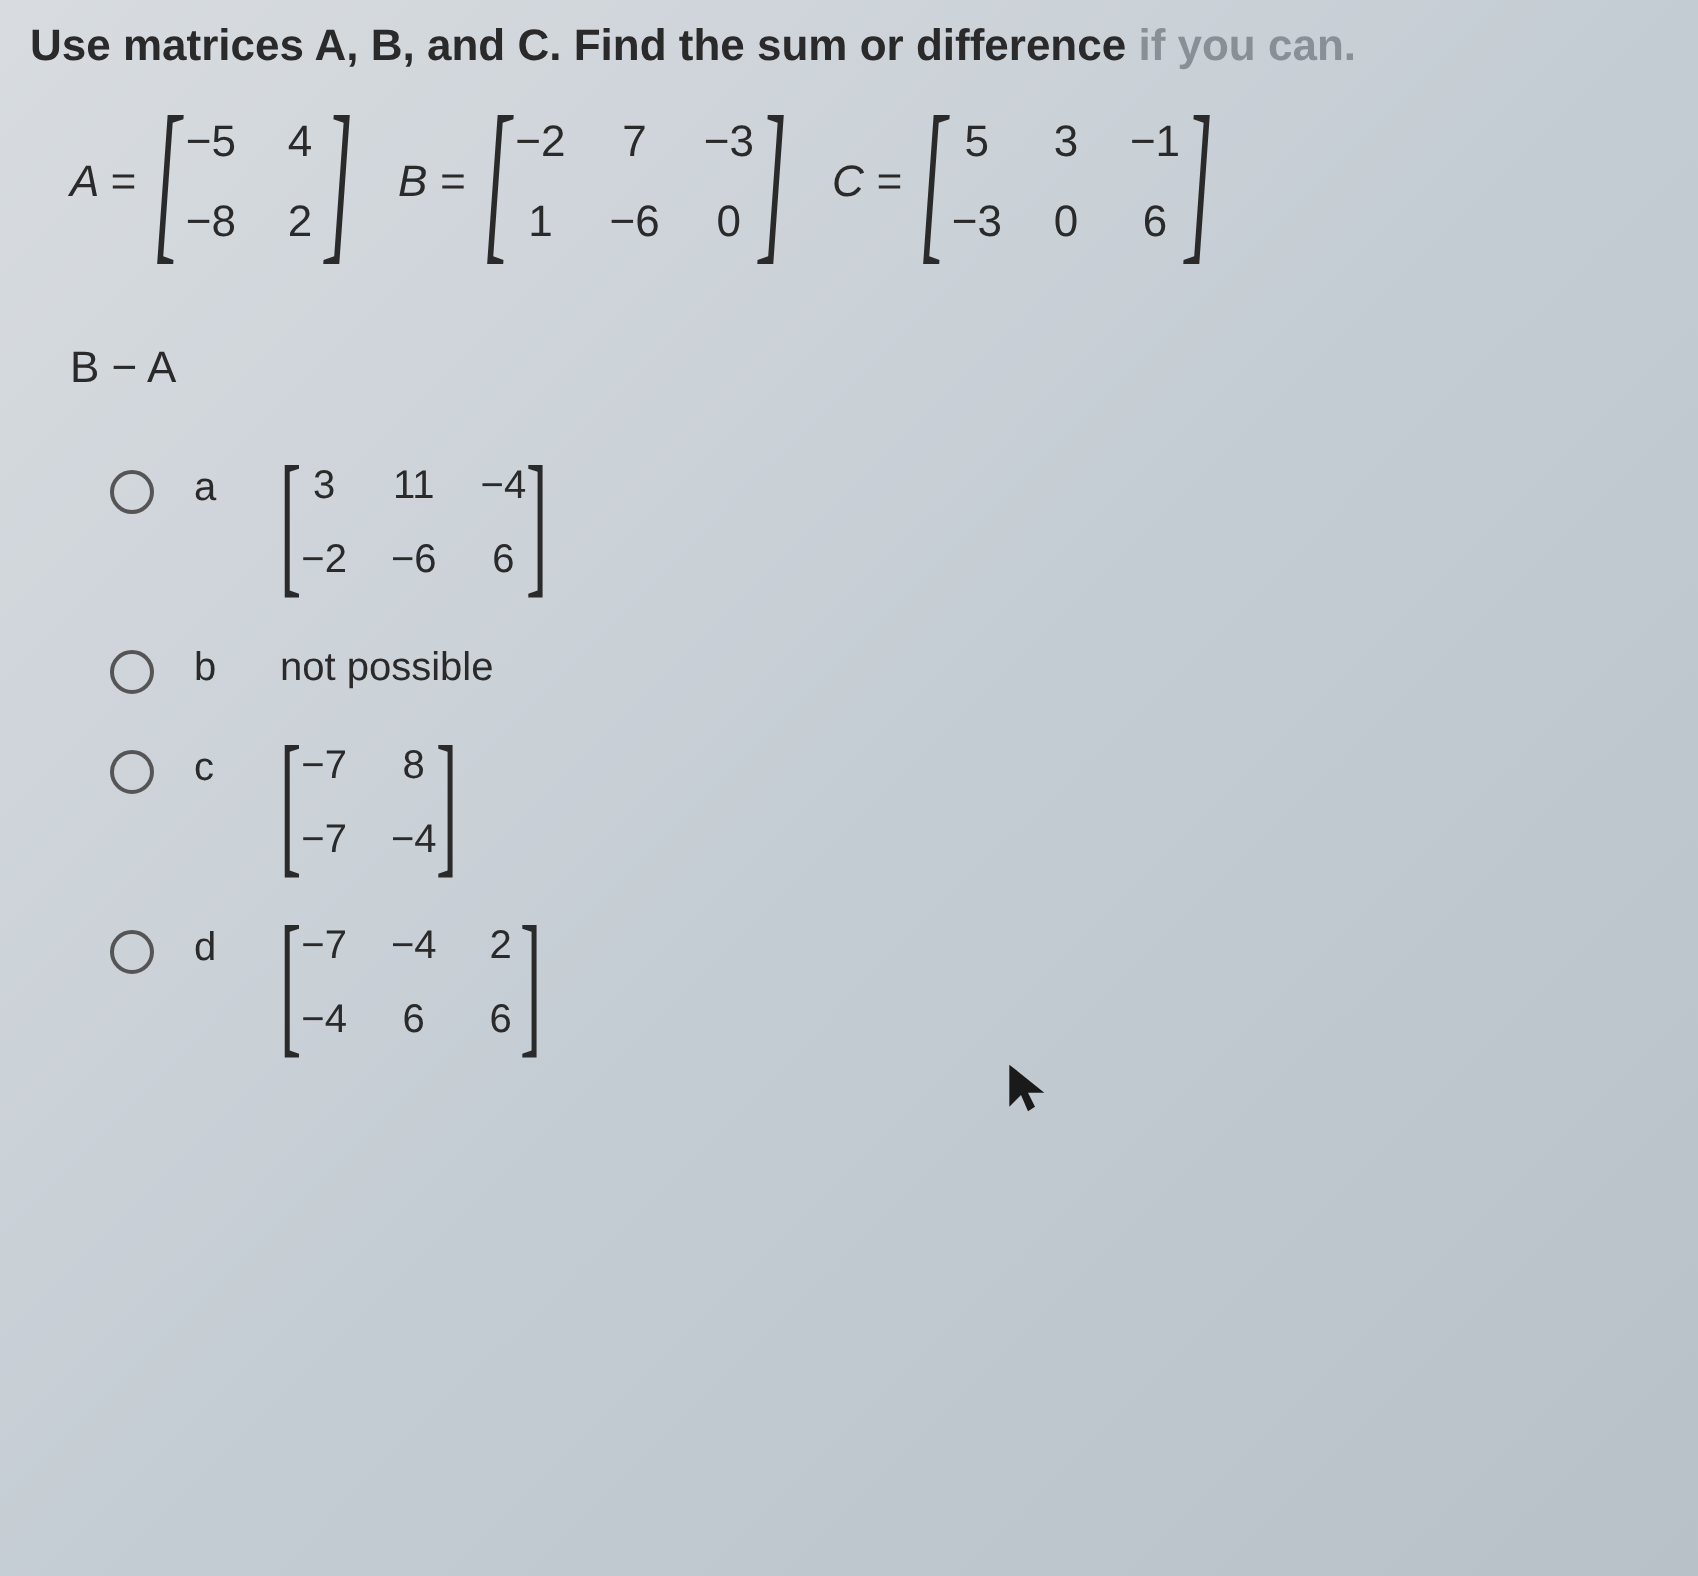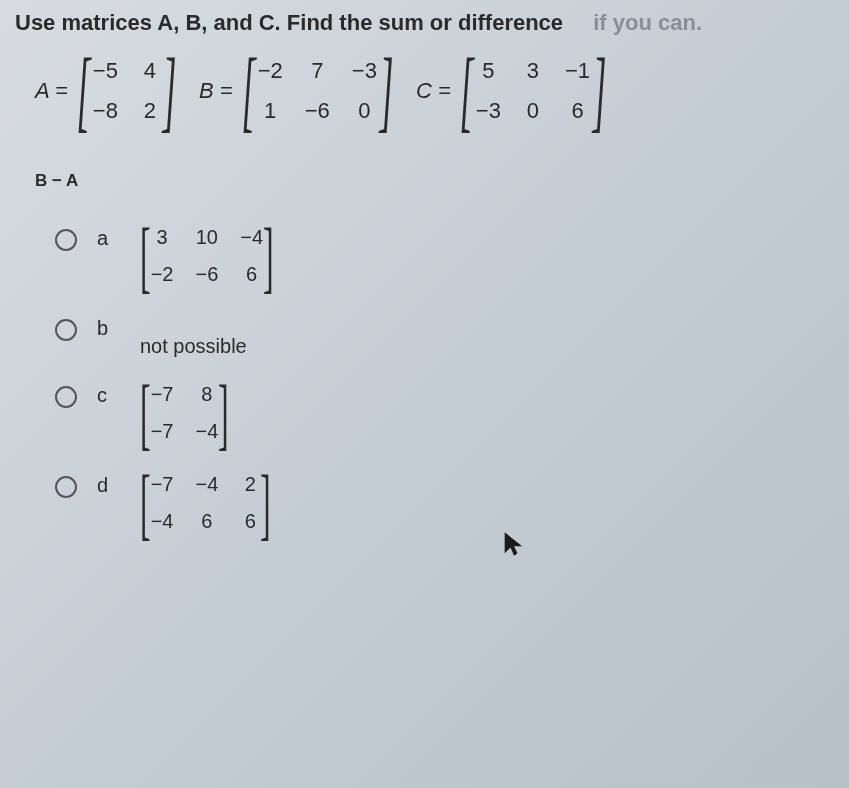--- a/index.html
+++ b/index.html
@@ -13,21 +13,20 @@
     color: #2a2a2a;
     position: relative;
   }
   .instruction {
     font-size: 22px;
     font-weight: bold;
     margin-bottom: 15px;
   }
   .instruction .faded {
     color: #888f96;
-    margin-left: 24px;
   }
   .matrices-row {
     display: flex;
     align-items: center;
     gap: 20px;
     margin: 10px 0 30px 20px;
     font-size: 22px;
   }
   .matrix-def {
     display: flex;
@@ -55,23 +54,22 @@
     gap: 14px 22px;
     font-style: normal;
   }
   .matrix-grid.cols2 { grid-template-columns: repeat(2, auto); }
   .matrix-grid.cols3 { grid-template-columns: repeat(3, auto); }
   .matrix-cell {
     text-align: center;
     min-width: 20px;
   }
   .question {
-    font-size: 17px;
+    font-size: 22px;
     margin: 40px 0 30px 20px;
-    font-weight: bold;
   }
   .options {
     margin-left: 40px;
   }
   .option {
     display: flex;
     align-items: flex-start;
     margin-bottom: 20px;
   }
   .radio {
@@ -90,21 +88,21 @@
   .opt-content {
     font-size: 20px;
     display: flex;
     align-items: center;
   }
   .opt-content .bracket {
     font-size: 80px;
     line-height: 70px;
   }
   .not-possible {
-    margin-top: 24px;
+    margin-top: 6px;
   }
   .cursor {
     position: absolute;
     left: 500px;
     top: 530px;
   }
   .cursor svg { width: 28px; height: 28px; }
 </style>
 </head>
 <body>
@@ -165,21 +163,21 @@
 
 <div class="options">
 
   <div class="option">
     <div class="radio"></div>
     <div class="opt-letter">a</div>
     <div class="opt-content">
       <span class="bracket">[</span>
       <div class="matrix-grid cols3">
         <span class="matrix-cell">3</span>
-        <span class="matrix-cell">10</span>
+        <span class="matrix-cell">11</span>
         <span class="matrix-cell">−4</span>
         <span class="matrix-cell">−2</span>
         <span class="matrix-cell">−6</span>
         <span class="matrix-cell">6</span>
       </div>
       <span class="bracket">]</span>
     </div>
   </div>
 
   <div class="option">

